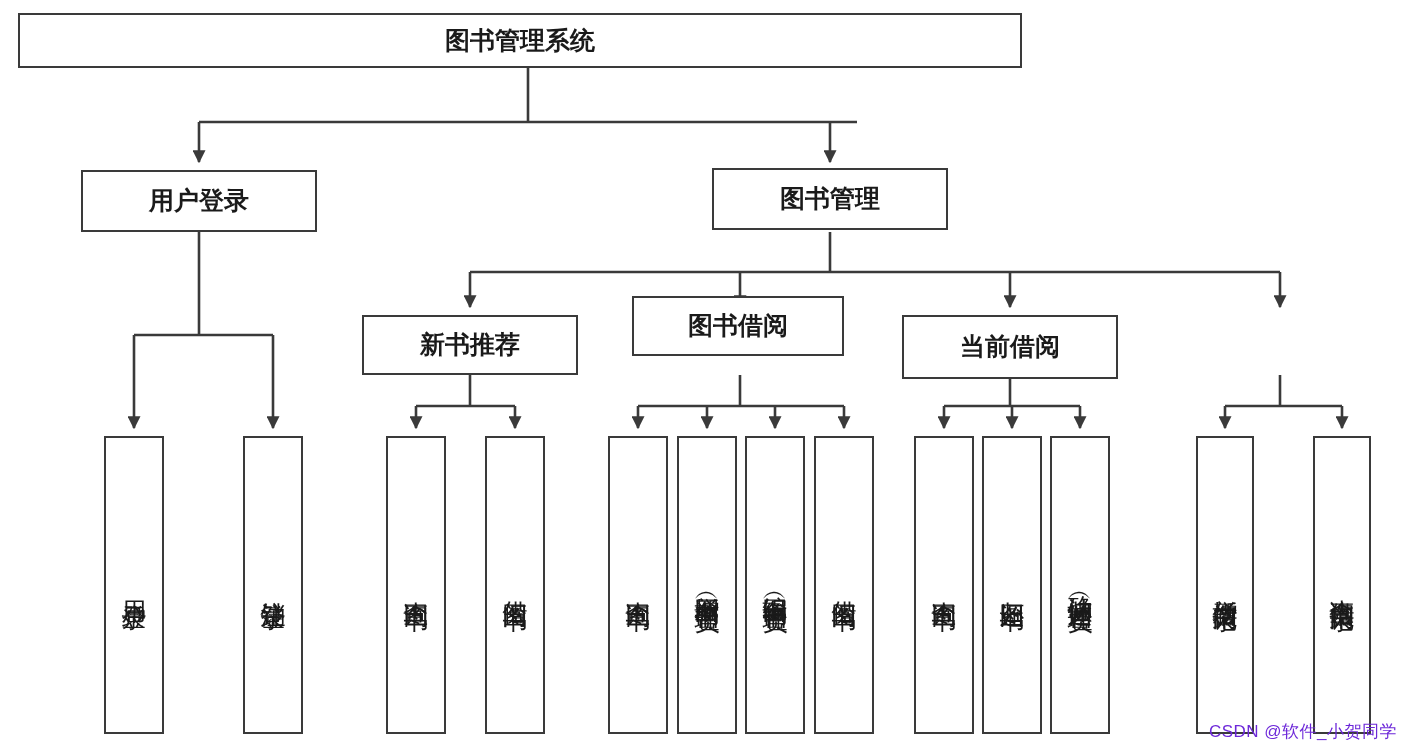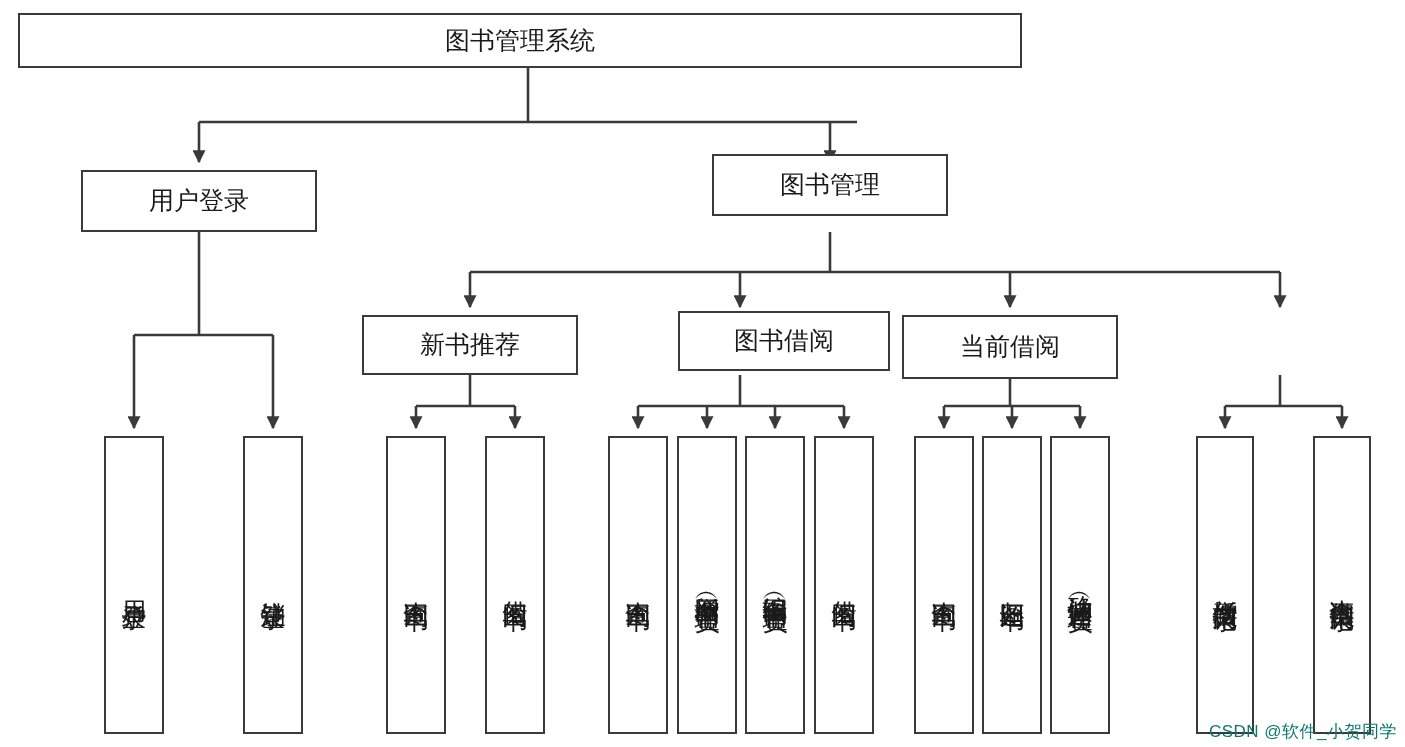--- a/index.html
+++ b/index.html
@@ -35,39 +35,40 @@
     overflow: hidden;
   }
   .node-label {
     color: #1a1a1a;
     text-align: center;
     line-height: 1.18;
     white-space: nowrap;
   }
   .node-box.horizontal .node-label {
     font-size: 25px;
+    font-weight: bold;
   }
   .node-box.root .node-label {
     font-size: 25px;
   }
   .node-box.vertical .node-label {
     font-size: 25px;
     writing-mode: vertical-rl;
     text-orientation: upright;
     letter-spacing: 2px;
     line-height: 1.0;
     white-space: normal;
     max-height: 100%;
   }
   #watermark {
     position: absolute;
     right: 8px;
     bottom: 4px;
     font-size: 17px;
-    color: #0f766e;
+    color: #6d28d9;
     letter-spacing: 0.5px;
     white-space: nowrap;
     pointer-events: none;
   }
 </style>
 </head>
 <body>
 
 <div id="canvas">
 
@@ -139,28 +140,28 @@
     </g>
   </svg>
 
   <div class="node-box root horizontal" style="left:18px; top:13px; width:1004px; height:55px;">
     <span class="node-label">图书管理系统</span>
   </div>
 
   <div class="node-box horizontal" style="left:81px; top:170px; width:236px; height:62px;">
     <span class="node-label">用户登录</span>
   </div>
-  <div class="node-box horizontal" style="left:712px; top:154px; width:236px; height:62px;">
+  <div class="node-box horizontal" style="left:712px; top:168px; width:236px; height:62px;">
     <span class="node-label">图书管理</span>
   </div>
 
   <div class="node-box horizontal" style="left:362px; top:315px; width:216px; height:60px;">
     <span class="node-label">新书推荐</span>
   </div>
-  <div class="node-box horizontal" style="left:632px; top:311px; width:212px; height:60px;margin-left:46px;">
+  <div class="node-box horizontal" style="left:632px; top:296px; width:212px; height:60px;">
     <span class="node-label">图书借阅</span>
   </div>
   <div class="node-box horizontal" style="left:902px; top:315px; width:216px; height:64px;">
     <span class="node-label">当前借阅</span>
   </div>
 
   <div class="node-box vertical" style="left:104px; top:436px; width:60px; height:298px;">
     <span class="node-label">用户登录</span>
   </div>
   <div class="node-box vertical" style="left:243px; top:436px; width:60px; height:298px;">

